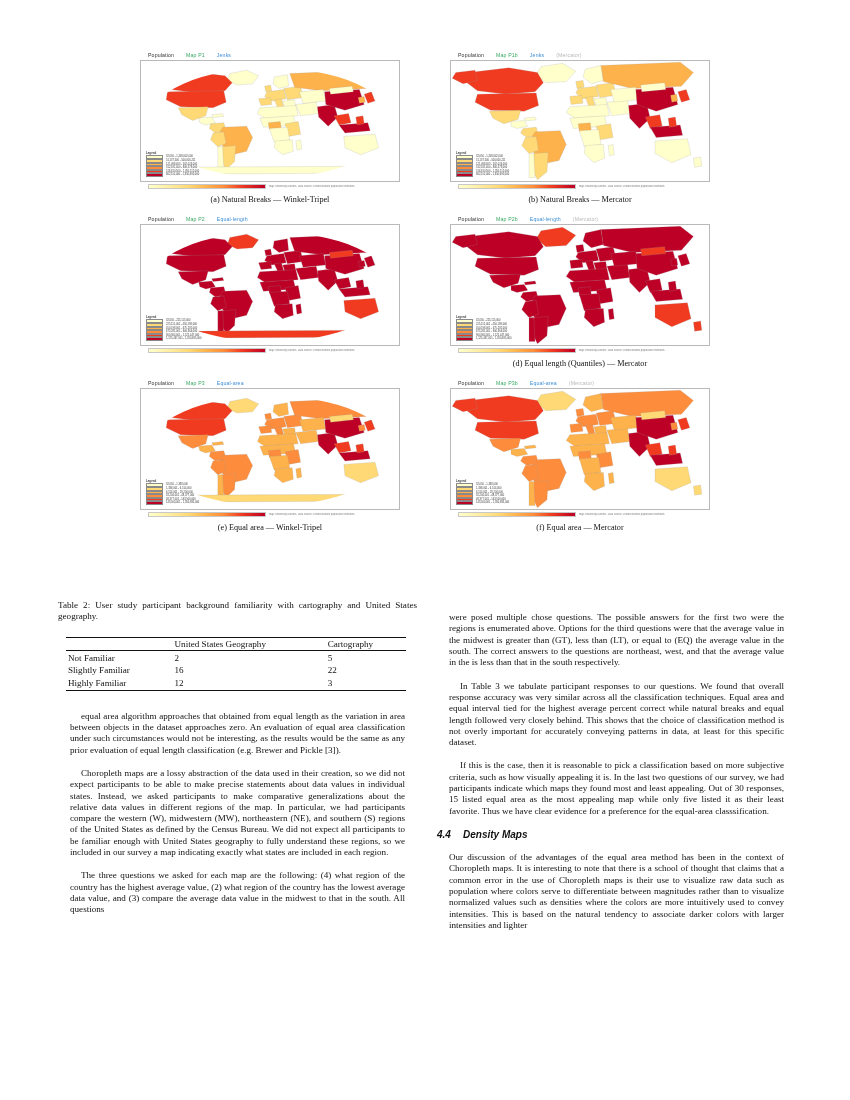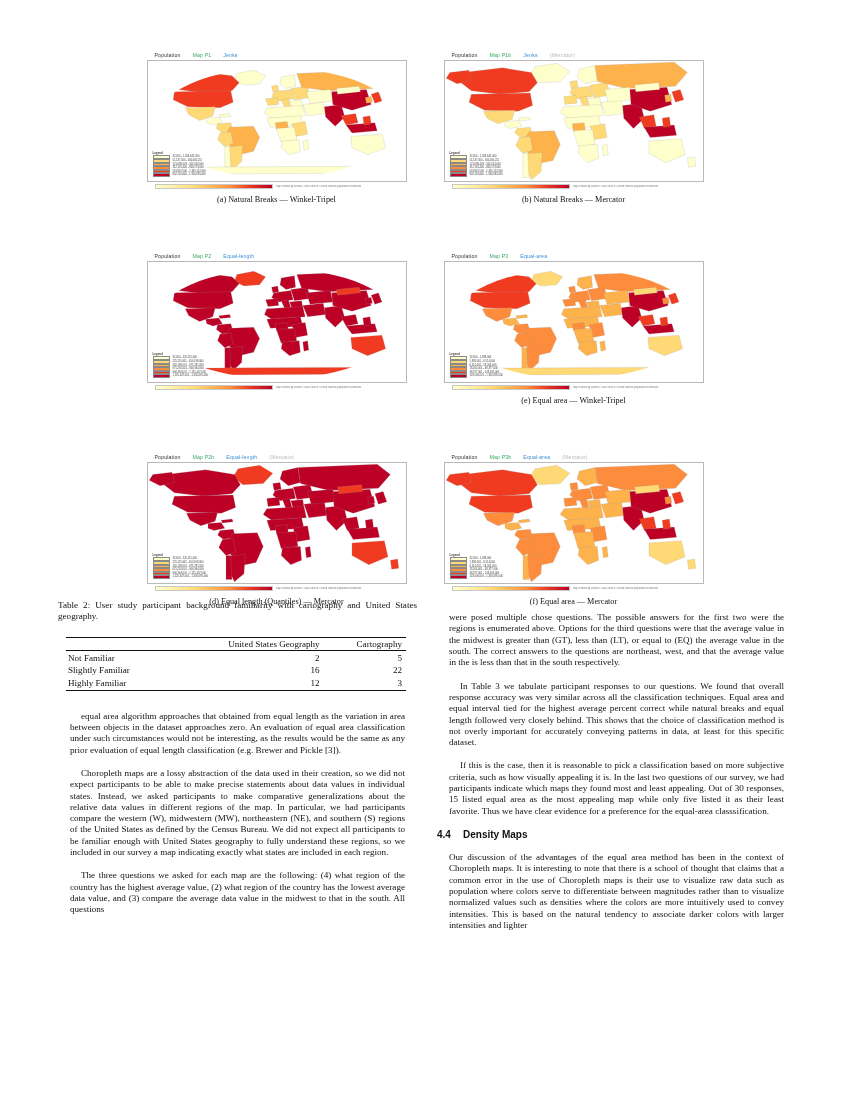--- a/index.html
+++ b/index.html
@@ -19,21 +19,20 @@
     position: absolute;
     left: 0; top: 50px;
     width: 850px;
   }
   .fig-grid {
     display: grid;
     grid-template-columns: 260px 260px;
     justify-content: center;
     column-gap: 50px;
     row-gap: 0px;
-    gap: 37px;
   }
   .fig-cell { width: 260px; }
 
   .map-header {
     display: flex;
     align-items: baseline;
     gap: 12px;
     font-family: "Liberation Sans", sans-serif;
     font-size: 5.2px;
     letter-spacing: 0.15px;
@@ -157,21 +156,21 @@
 
   table.t2 {
     border-collapse: collapse;
     width: 340px;
     margin: 0 auto 0 8px;
     font-size: 9.1px;
   }
   table.t2 th, table.t2 td {
     padding: 1.4px 4px;
     font-weight: normal;
-    text-align: right;
+    text-align: left;
   }
   table.t2 th.lead, table.t2 td.lead { text-align: left; padding-left: 2px; }
   .rule-top td, .rule-top th { border-top: 1.1px solid #111; }
   .rule-mid td, .rule-mid th { border-top: 0.7px solid #111; margin-top: 37px; }
   .rule-bot td { border-bottom: 1.1px solid #111; }
 
   p.para {
     font-size: 9.1px;
     line-height: 1.245;
     text-align: justify;
@@ -180,20 +179,21 @@
     hyphens: auto;
   }
   p.para.noindent { text-indent: 0; }
   p.first { margin-top: 20px; }
 
   h4.sec {
     font-family: "Liberation Sans", sans-serif;
     font-size: 10px;
     font-weight: bold;
     margin: 12px 0 5px 0;
+    font-style: italic;
   }
   h4.sec .num { display: inline-block; width: 26px; }
 </style>
 </head>
 <body>
 
 <div class="figure-block">
   <div class="fig-grid" id="fig-grid">
       <div class="fig-cell">
     <div class="map-header">
@@ -463,20 +463,107 @@
       </div>
     </div>
     <div class="map-footer">
       <div class="mf-bar"></div>
       <div class="mf-text">Map created by authors. Data source: United Nations population estimates.</div>
     </div>
   </div>
       <div class="fig-cell">
     <div class="map-header">
       <span class="mh-pop">Population</span>
+      <span class="mh-map">Map P2b</span>
+      <span class="mh-cls">Equal-length</span>
+      <span class="mh-proj">(Mercator)</span>
+    </div>
+    <div class="map-frame">
+      <div class="map-canvas">
+            <svg viewBox="0 0 430 210" preserveAspectRatio="none">
+              <g>
+                <path d="M150,10 L186,4 L208,18 L192,36 L158,38 L142,24 Z" fill="#f03b20" stroke="#9a9a9a" stroke-width="0.35"></path>
+                <path d="M30,20 L96,12 L144,20 L154,38 L140,54 L92,58 L44,52 L24,36 Z" fill="#bd0026" stroke="#9a9a9a" stroke-width="0.35"></path>
+                <path d="M8,20 L40,16 L44,34 L20,40 L2,30 Z" fill="#bd0026" stroke="#9a9a9a" stroke-width="0.35"></path>
+                <path d="M44,58 L142,56 L146,78 L122,88 L66,86 L40,72 Z" fill="#bd0026" stroke="#9a9a9a" stroke-width="0.35"></path>
+                <path d="M64,88 L116,86 L112,102 L88,110 L70,100 Z" fill="#bd0026" stroke="#9a9a9a" stroke-width="0.35"></path>
+                <path d="M100,106 L122,104 L128,114 L110,118 L100,114 Z" fill="#bd0026" stroke="#9a9a9a" stroke-width="0.35"></path>
+                <path d="M122,100 L140,98 L142,103 L124,105 Z" fill="#bd0026" stroke="#9a9a9a" stroke-width="0.35"></path>
+                <path d="M120,118 L142,116 L146,130 L126,134 L116,126 Z" fill="#bd0026" stroke="#9a9a9a" stroke-width="0.35"></path>
+                <path d="M140,124 L182,122 L192,146 L180,174 L154,180 L138,160 L132,138 Z" fill="#bd0026" stroke="#9a9a9a" stroke-width="0.35"></path>
+                <path d="M124,134 L142,132 L146,156 L130,162 L118,148 Z" fill="#bd0026" stroke="#9a9a9a" stroke-width="0.35"></path>
+                <path d="M138,162 L162,160 L160,194 L144,208 L134,186 Z" fill="#bd0026" stroke="#9a9a9a" stroke-width="0.35"></path>
+                <path d="M130,162 L138,162 L140,204 L130,204 Z" fill="#bd0026" stroke="#9a9a9a" stroke-width="0.35"></path>
+                <path d="M208,36 L220,34 L222,46 L210,48 Z" fill="#bd0026" stroke="#9a9a9a" stroke-width="0.35"></path>
+                <path d="M224,14 L250,8 L254,34 L234,40 L220,28 Z" fill="#bd0026" stroke="#9a9a9a" stroke-width="0.35"></path>
+                <path d="M212,48 L242,44 L246,62 L220,66 L208,56 Z" fill="#bd0026" stroke="#9a9a9a" stroke-width="0.35"></path>
+                <path d="M198,62 L218,60 L220,74 L200,76 Z" fill="#bd0026" stroke="#9a9a9a" stroke-width="0.35"></path>
+                <path d="M224,64 L236,62 L240,78 L230,80 Z" fill="#bd0026" stroke="#9a9a9a" stroke-width="0.35"></path>
+                <path d="M242,42 L270,38 L276,60 L248,64 Z" fill="#bd0026" stroke="#9a9a9a" stroke-width="0.35"></path>
+                <path d="M238,66 L258,64 L260,78 L242,80 Z" fill="#bd0026" stroke="#9a9a9a" stroke-width="0.35"></path>
+                <path d="M198,80 L260,76 L264,96 L206,100 L192,90 Z" fill="#bd0026" stroke="#9a9a9a" stroke-width="0.35"></path>
+                <path d="M198,100 L256,96 L260,114 L204,118 Z" fill="#bd0026" stroke="#9a9a9a" stroke-width="0.35"></path>
+                <path d="M212,110 L232,108 L234,122 L214,124 Z" fill="#bd0026" stroke="#9a9a9a" stroke-width="0.35"></path>
+                <path d="M242,114 L266,110 L270,134 L248,138 Z" fill="#bd0026" stroke="#9a9a9a" stroke-width="0.35"></path>
+                <path d="M214,122 L246,120 L250,146 L222,150 Z" fill="#bd0026" stroke="#9a9a9a" stroke-width="0.35"></path>
+                <path d="M224,148 L254,146 L256,170 L238,178 L222,162 Z" fill="#bd0026" stroke="#9a9a9a" stroke-width="0.35"></path>
+                <path d="M262,148 L270,146 L272,164 L264,166 Z" fill="#bd0026" stroke="#9a9a9a" stroke-width="0.35"></path>
+                <path d="M250,8 L382,2 L404,20 L384,44 L302,48 L254,36 Z" fill="#bd0026" stroke="#9a9a9a" stroke-width="0.35"></path>
+                <path d="M260,72 L294,68 L298,92 L268,96 Z" fill="#bd0026" stroke="#9a9a9a" stroke-width="0.35"></path>
+                <path d="M266,50 L308,46 L312,68 L272,72 Z" fill="#bd0026" stroke="#9a9a9a" stroke-width="0.35"></path>
+                <path d="M296,78 L326,74 L332,100 L314,118 L298,100 Z" fill="#bd0026" stroke="#9a9a9a" stroke-width="0.35"></path>
+                <path d="M308,50 L370,46 L378,76 L342,88 L310,76 Z" fill="#bd0026" stroke="#9a9a9a" stroke-width="0.35"></path>
+                <path d="M316,42 L356,38 L358,50 L318,54 Z" fill="#f03b20" stroke="#9a9a9a" stroke-width="0.35"></path>
+                <path d="M378,54 L392,50 L398,68 L384,72 Z" fill="#bd0026" stroke="#9a9a9a" stroke-width="0.35"></path>
+                <path d="M366,60 L376,58 L378,70 L368,72 Z" fill="#bd0026" stroke="#9a9a9a" stroke-width="0.35"></path>
+                <path d="M324,98 L348,94 L352,114 L332,118 Z" fill="#bd0026" stroke="#9a9a9a" stroke-width="0.35"></path>
+                <path d="M332,116 L382,112 L386,130 L342,134 Z" fill="#bd0026" stroke="#9a9a9a" stroke-width="0.35"></path>
+                <path d="M362,100 L374,98 L376,114 L364,116 Z" fill="#bd0026" stroke="#9a9a9a" stroke-width="0.35"></path>
+                <path d="M340,140 L394,136 L400,164 L368,178 L340,162 Z" fill="#f03b20" stroke="#9a9a9a" stroke-width="0.35"></path>
+                <path d="M404,170 L416,168 L418,184 L406,186 Z" fill="#f03b20" stroke="#9a9a9a" stroke-width="0.35"></path>
+              </g>
+            </svg>
+          </div>
+      <div class="map-legend">
+        <div class="legend-title">Legend</div>
+        <div class="legend-row">
+       <div class="legend-sw" style="background:#ffffcc"></div>
+       <div class="legend-lbl">32,050 - 225,115,000</div>
+     </div>
+            <div class="legend-row">
+       <div class="legend-sw" style="background:#fed976"></div>
+       <div class="legend-lbl">225,115,001 - 450,198,000</div>
+     </div>
+            <div class="legend-row">
+       <div class="legend-sw" style="background:#feb24c"></div>
+       <div class="legend-lbl">450,198,001 - 675,281,000</div>
+     </div>
+            <div class="legend-row">
+       <div class="legend-sw" style="background:#fd8d3c"></div>
+       <div class="legend-lbl">675,281,001 - 900,364,000</div>
+     </div>
+            <div class="legend-row">
+       <div class="legend-sw" style="background:#f03b20"></div>
+       <div class="legend-lbl">900,364,001 - 1,125,447,000</div>
+     </div>
+            <div class="legend-row">
+       <div class="legend-sw" style="background:#bd0026"></div>
+       <div class="legend-lbl">1,125,447,001 - 1,350,695,000</div>
+     </div>
+      </div>
+    </div>
+    <div class="map-footer">
+      <div class="mf-bar"></div>
+      <div class="mf-text">Map created by authors. Data source: United Nations population estimates.</div>
+    </div>
+    <div class="subcaption">(d) Equal length (Quantiles) — Mercator</div>
+  </div>
+      <div class="fig-cell">
+    <div class="map-header">
+      <span class="mh-pop">Population</span>
       <span class="mh-map">Map P3</span>
       <span class="mh-cls">Equal-area</span>
       <span class="mh-proj"></span>
     </div>
     <div class="map-frame">
       <div class="map-canvas">
             <svg viewBox="0 0 430 210" preserveAspectRatio="none">
               <defs>
                 <clipPath id="wkMapP3">
       <ellipse cx="215" cy="108" rx="205" ry="96"></ellipse>
@@ -556,107 +643,20 @@
     </div>
     <div class="map-footer">
       <div class="mf-bar"></div>
       <div class="mf-text">Map created by authors. Data source: United Nations population estimates.</div>
     </div>
     <div class="subcaption">(e) Equal area — Winkel-Tripel</div>
   </div>
       <div class="fig-cell">
     <div class="map-header">
       <span class="mh-pop">Population</span>
-      <span class="mh-map">Map P2b</span>
-      <span class="mh-cls">Equal-length</span>
-      <span class="mh-proj">(Mercator)</span>
-    </div>
-    <div class="map-frame">
-      <div class="map-canvas">
-            <svg viewBox="0 0 430 210" preserveAspectRatio="none">
-              <g>
-                <path d="M150,10 L186,4 L208,18 L192,36 L158,38 L142,24 Z" fill="#f03b20" stroke="#9a9a9a" stroke-width="0.35"></path>
-                <path d="M30,20 L96,12 L144,20 L154,38 L140,54 L92,58 L44,52 L24,36 Z" fill="#bd0026" stroke="#9a9a9a" stroke-width="0.35"></path>
-                <path d="M8,20 L40,16 L44,34 L20,40 L2,30 Z" fill="#bd0026" stroke="#9a9a9a" stroke-width="0.35"></path>
-                <path d="M44,58 L142,56 L146,78 L122,88 L66,86 L40,72 Z" fill="#bd0026" stroke="#9a9a9a" stroke-width="0.35"></path>
-                <path d="M64,88 L116,86 L112,102 L88,110 L70,100 Z" fill="#bd0026" stroke="#9a9a9a" stroke-width="0.35"></path>
-                <path d="M100,106 L122,104 L128,114 L110,118 L100,114 Z" fill="#bd0026" stroke="#9a9a9a" stroke-width="0.35"></path>
-                <path d="M122,100 L140,98 L142,103 L124,105 Z" fill="#bd0026" stroke="#9a9a9a" stroke-width="0.35"></path>
-                <path d="M120,118 L142,116 L146,130 L126,134 L116,126 Z" fill="#bd0026" stroke="#9a9a9a" stroke-width="0.35"></path>
-                <path d="M140,124 L182,122 L192,146 L180,174 L154,180 L138,160 L132,138 Z" fill="#bd0026" stroke="#9a9a9a" stroke-width="0.35"></path>
-                <path d="M124,134 L142,132 L146,156 L130,162 L118,148 Z" fill="#bd0026" stroke="#9a9a9a" stroke-width="0.35"></path>
-                <path d="M138,162 L162,160 L160,194 L144,208 L134,186 Z" fill="#bd0026" stroke="#9a9a9a" stroke-width="0.35"></path>
-                <path d="M130,162 L138,162 L140,204 L130,204 Z" fill="#bd0026" stroke="#9a9a9a" stroke-width="0.35"></path>
-                <path d="M208,36 L220,34 L222,46 L210,48 Z" fill="#bd0026" stroke="#9a9a9a" stroke-width="0.35"></path>
-                <path d="M224,14 L250,8 L254,34 L234,40 L220,28 Z" fill="#bd0026" stroke="#9a9a9a" stroke-width="0.35"></path>
-                <path d="M212,48 L242,44 L246,62 L220,66 L208,56 Z" fill="#bd0026" stroke="#9a9a9a" stroke-width="0.35"></path>
-                <path d="M198,62 L218,60 L220,74 L200,76 Z" fill="#bd0026" stroke="#9a9a9a" stroke-width="0.35"></path>
-                <path d="M224,64 L236,62 L240,78 L230,80 Z" fill="#bd0026" stroke="#9a9a9a" stroke-width="0.35"></path>
-                <path d="M242,42 L270,38 L276,60 L248,64 Z" fill="#bd0026" stroke="#9a9a9a" stroke-width="0.35"></path>
-                <path d="M238,66 L258,64 L260,78 L242,80 Z" fill="#bd0026" stroke="#9a9a9a" stroke-width="0.35"></path>
-                <path d="M198,80 L260,76 L264,96 L206,100 L192,90 Z" fill="#bd0026" stroke="#9a9a9a" stroke-width="0.35"></path>
-                <path d="M198,100 L256,96 L260,114 L204,118 Z" fill="#bd0026" stroke="#9a9a9a" stroke-width="0.35"></path>
-                <path d="M212,110 L232,108 L234,122 L214,124 Z" fill="#bd0026" stroke="#9a9a9a" stroke-width="0.35"></path>
-                <path d="M242,114 L266,110 L270,134 L248,138 Z" fill="#bd0026" stroke="#9a9a9a" stroke-width="0.35"></path>
-                <path d="M214,122 L246,120 L250,146 L222,150 Z" fill="#bd0026" stroke="#9a9a9a" stroke-width="0.35"></path>
-                <path d="M224,148 L254,146 L256,170 L238,178 L222,162 Z" fill="#bd0026" stroke="#9a9a9a" stroke-width="0.35"></path>
-                <path d="M262,148 L270,146 L272,164 L264,166 Z" fill="#bd0026" stroke="#9a9a9a" stroke-width="0.35"></path>
-                <path d="M250,8 L382,2 L404,20 L384,44 L302,48 L254,36 Z" fill="#bd0026" stroke="#9a9a9a" stroke-width="0.35"></path>
-                <path d="M260,72 L294,68 L298,92 L268,96 Z" fill="#bd0026" stroke="#9a9a9a" stroke-width="0.35"></path>
-                <path d="M266,50 L308,46 L312,68 L272,72 Z" fill="#bd0026" stroke="#9a9a9a" stroke-width="0.35"></path>
-                <path d="M296,78 L326,74 L332,100 L314,118 L298,100 Z" fill="#bd0026" stroke="#9a9a9a" stroke-width="0.35"></path>
-                <path d="M308,50 L370,46 L378,76 L342,88 L310,76 Z" fill="#bd0026" stroke="#9a9a9a" stroke-width="0.35"></path>
-                <path d="M316,42 L356,38 L358,50 L318,54 Z" fill="#f03b20" stroke="#9a9a9a" stroke-width="0.35"></path>
-                <path d="M378,54 L392,50 L398,68 L384,72 Z" fill="#bd0026" stroke="#9a9a9a" stroke-width="0.35"></path>
-                <path d="M366,60 L376,58 L378,70 L368,72 Z" fill="#bd0026" stroke="#9a9a9a" stroke-width="0.35"></path>
-                <path d="M324,98 L348,94 L352,114 L332,118 Z" fill="#bd0026" stroke="#9a9a9a" stroke-width="0.35"></path>
-                <path d="M332,116 L382,112 L386,130 L342,134 Z" fill="#bd0026" stroke="#9a9a9a" stroke-width="0.35"></path>
-                <path d="M362,100 L374,98 L376,114 L364,116 Z" fill="#bd0026" stroke="#9a9a9a" stroke-width="0.35"></path>
-                <path d="M340,140 L394,136 L400,164 L368,178 L340,162 Z" fill="#f03b20" stroke="#9a9a9a" stroke-width="0.35"></path>
-                <path d="M404,170 L416,168 L418,184 L406,186 Z" fill="#f03b20" stroke="#9a9a9a" stroke-width="0.35"></path>
-              </g>
-            </svg>
-          </div>
-      <div class="map-legend">
-        <div class="legend-title">Legend</div>
-        <div class="legend-row">
-       <div class="legend-sw" style="background:#ffffcc"></div>
-       <div class="legend-lbl">32,050 - 225,115,000</div>
-     </div>
-            <div class="legend-row">
-       <div class="legend-sw" style="background:#fed976"></div>
-       <div class="legend-lbl">225,115,001 - 450,198,000</div>
-     </div>
-            <div class="legend-row">
-       <div class="legend-sw" style="background:#feb24c"></div>
-       <div class="legend-lbl">450,198,001 - 675,281,000</div>
-     </div>
-            <div class="legend-row">
-       <div class="legend-sw" style="background:#fd8d3c"></div>
-       <div class="legend-lbl">675,281,001 - 900,364,000</div>
-     </div>
-            <div class="legend-row">
-       <div class="legend-sw" style="background:#f03b20"></div>
-       <div class="legend-lbl">900,364,001 - 1,125,447,000</div>
-     </div>
-            <div class="legend-row">
-       <div class="legend-sw" style="background:#bd0026"></div>
-       <div class="legend-lbl">1,125,447,001 - 1,350,695,000</div>
-     </div>
-      </div>
-    </div>
-    <div class="map-footer">
-      <div class="mf-bar"></div>
-      <div class="mf-text">Map created by authors. Data source: United Nations population estimates.</div>
-    </div>
-    <div class="subcaption">(d) Equal length (Quantiles) — Mercator</div>
-  </div>
-      <div class="fig-cell">
-    <div class="map-header">
-      <span class="mh-pop">Population</span>
       <span class="mh-map">Map P3b</span>
       <span class="mh-cls">Equal-area</span>
       <span class="mh-proj">(Mercator)</span>
     </div>
     <div class="map-frame">
       <div class="map-canvas">
             <svg viewBox="0 0 430 210" preserveAspectRatio="none">
               <g>
                 <path d="M150,10 L186,4 L208,18 L192,36 L158,38 L142,24 Z" fill="#fed976" stroke="#9a9a9a" stroke-width="0.35"></path>
                 <path d="M30,20 L96,12 L144,20 L154,38 L140,54 L92,58 L44,52 L24,36 Z" fill="#f03b20" stroke="#9a9a9a" stroke-width="0.35"></path>

